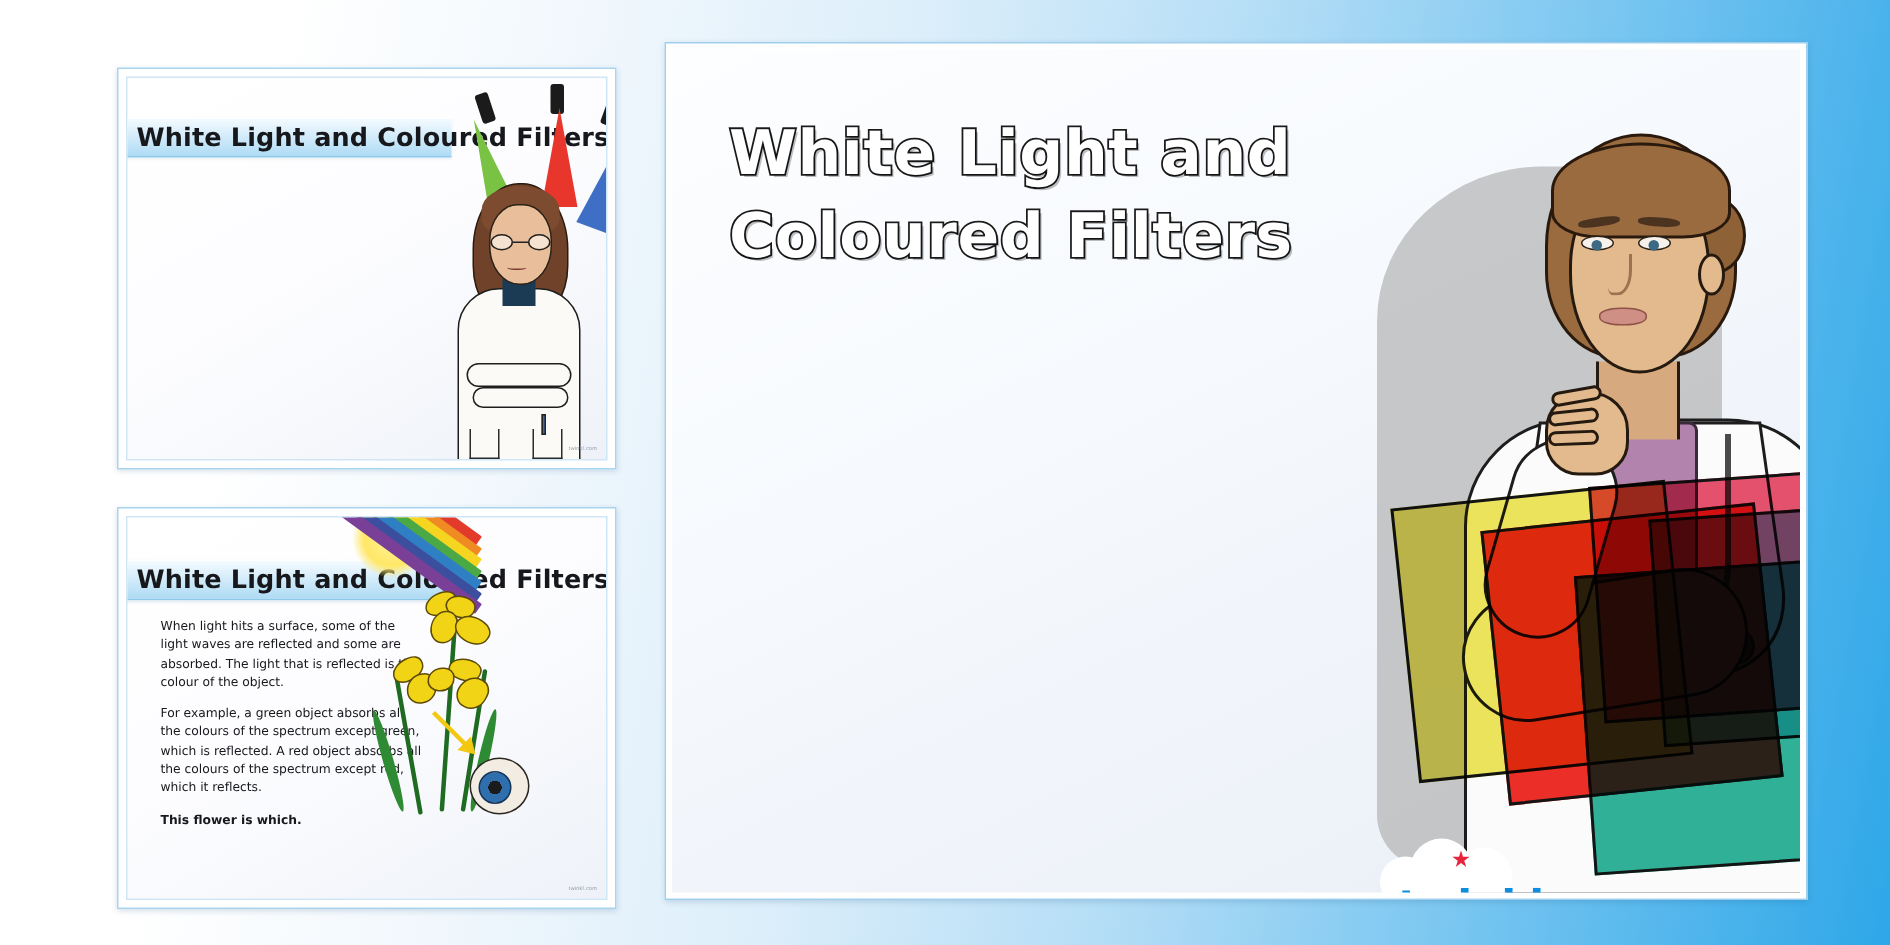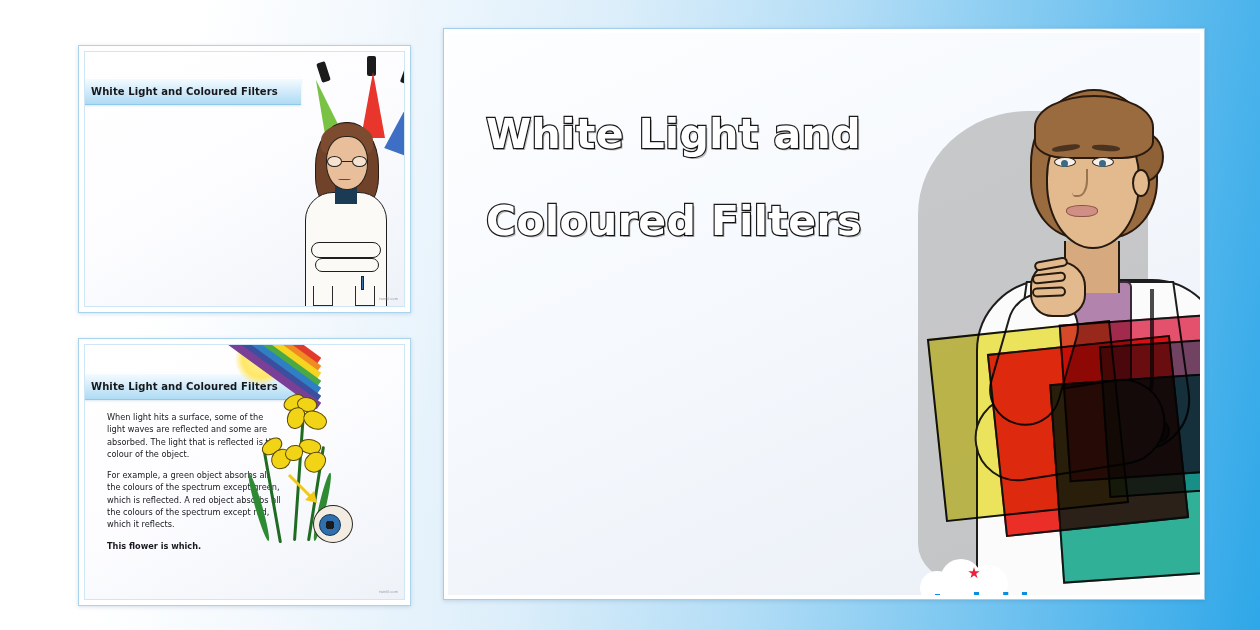--- a/index.html
+++ b/index.html
@@ -52,21 +52,21 @@
     border-top: 1px solid #ffffff;
     border-bottom: 1px solid #8fc9ea;
     display: flex;
     align-items: center;
     padding-left: 12px;
     box-shadow: 0 1px 2px rgba(60,120,160,.18);
   }
   .thumb-header .ttl {
     font-family: "DejaVu Sans", sans-serif;
     font-weight: 700;
-    font-size: 10px;
+    font-size: 17px;
     letter-spacing: .1px;
     color: #16181c;
     white-space: nowrap;
   }
 
   .thumb-body {
     position: absolute;
     left: 22px;
     top: 62px;
     width: 200px;
@@ -224,21 +224,21 @@
     font-weight: 700;
     font-size: 41px;
     line-height: 1.34;
     letter-spacing: .4px;
     color: #ffffff;
     -webkit-text-stroke: 2.4px #1a1a1a;
     paint-order: stroke fill;
     text-shadow:
        2px 2px 0 rgba(0,0,0,.25);
   }
-  .main-title span { display: block; white-space: nowrap; margin-top: 32px; }
+  .main-title span { display: block; white-space: nowrap; }
 
   
   .doc-shadow {
     position: absolute; left: 470px; top: 78px; width: 230px; height: 470px;
     background: #b4b4b4; opacity: .72;
     border-radius: 48% 46% 18% 18% / 22% 22% 8% 8%;
   }
 
   
   .doctor { position: absolute; left: 520px; top: 50px; width: 262px; height: 512px; }

